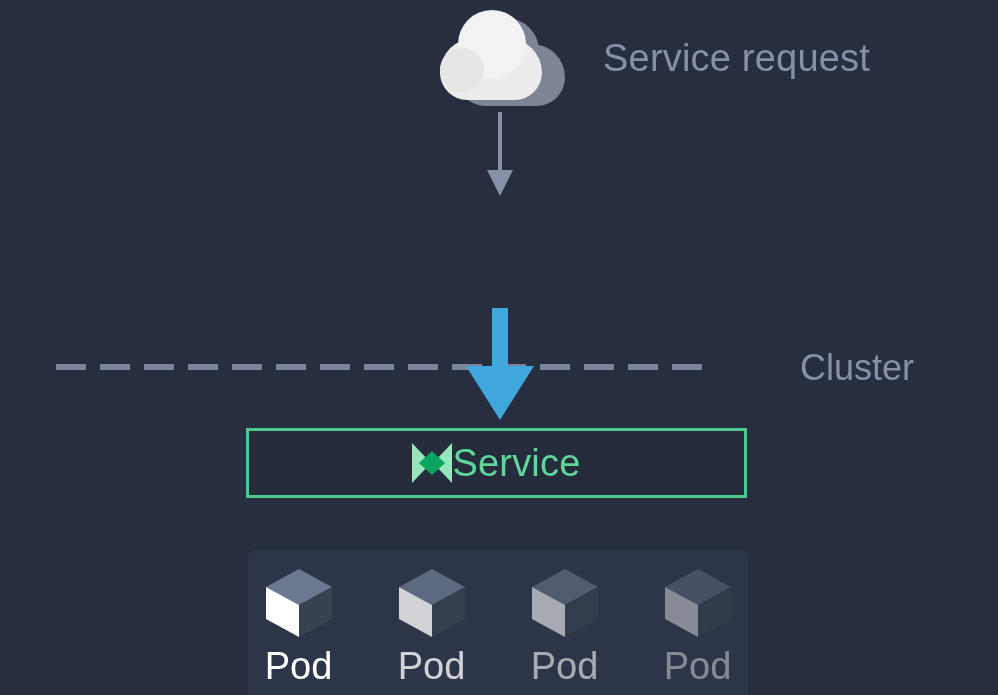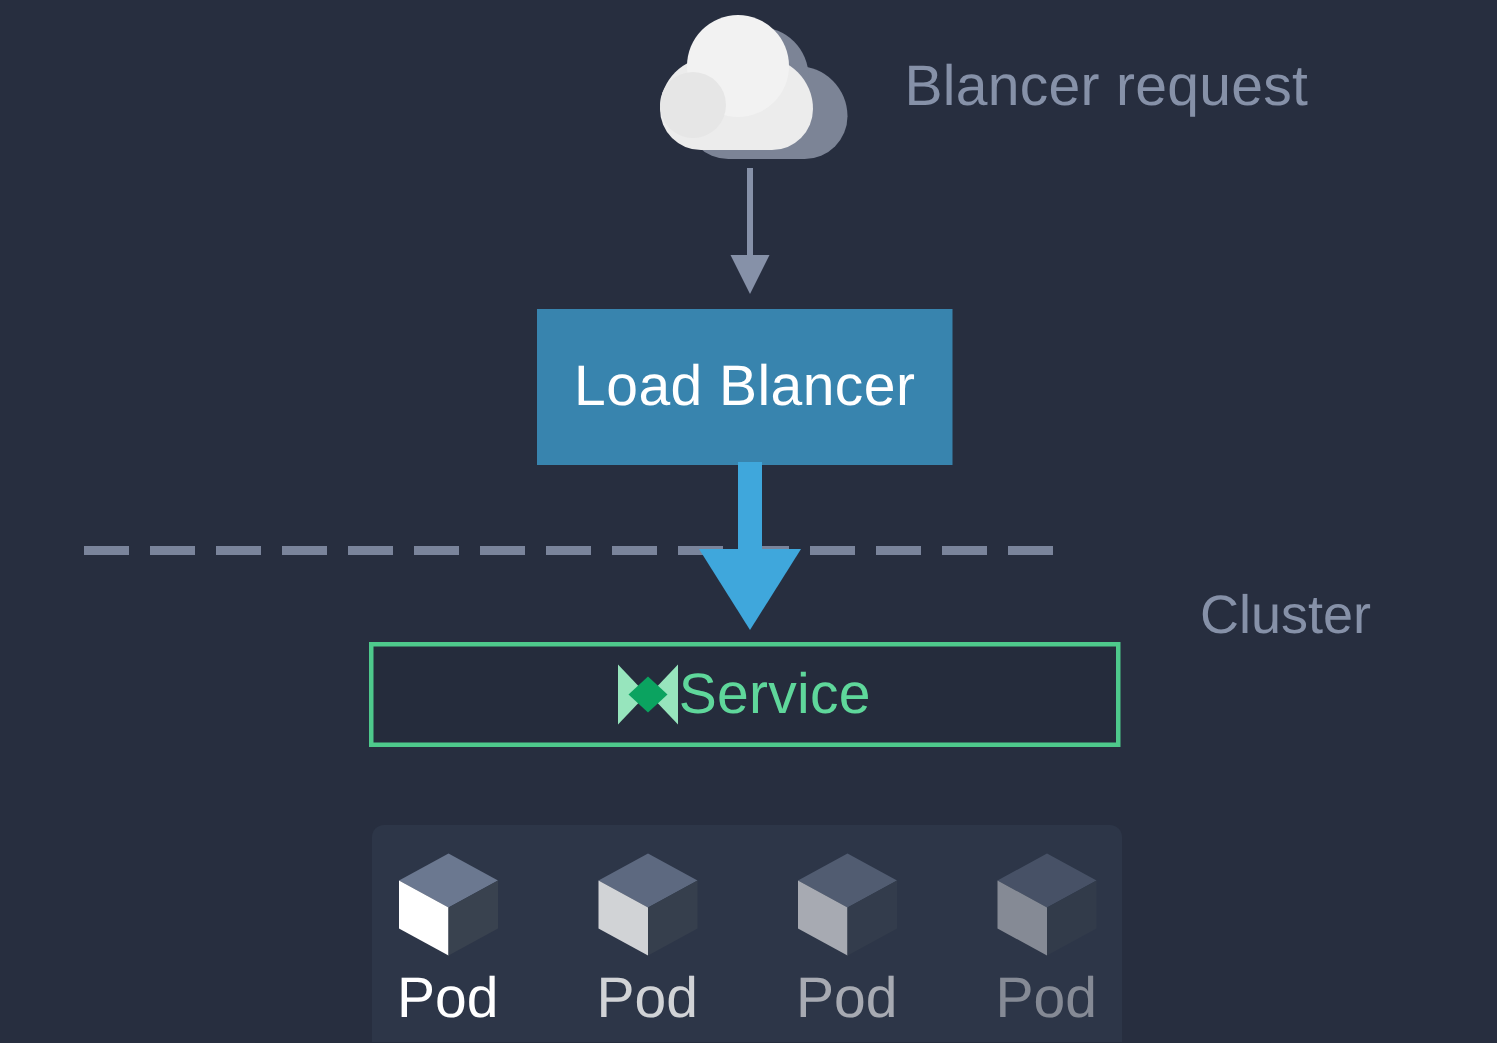--- a/index.html
+++ b/index.html
@@ -85,21 +85,20 @@
     letter-spacing: 0.2px;
     white-space: nowrap;
   }
   .label-cluster {
     position: absolute;
     left: 800px;
     top: 347px;
     font-size: 36px;
     color: #8691a8;
     white-space: nowrap;
-    margin-top: 42px;
   }
 
   
   .arrow-gray {
     position: absolute;
     left: 470px;
     top: 112px;
     width: 60px;
     height: 86px;
   }
@@ -216,30 +215,27 @@
 </head>
 <body>
 
 <div id="canvas">
 
   <div class="cloud-wrap">
     <div class="cloud-shadow"></div>
     <div class="cloud-main"></div>
   </div>
 
-  <div class="label-incoming">Blancer request</div>
+  <div class="label-incoming">Service request</div>
 
   <svg class="arrow-gray" viewBox="0 0 60 86">
     <line x1="30" y1="0" x2="30" y2="62" stroke="#8691a8" stroke-width="4"></line>
     <polygon points="30,84 17,58 43,58" fill="#8691a8"></polygon>
   </svg>
 
-  <div class="lb-box">
-    <span class="lb-label">Load Blancer</span>
-  </div>
 
   <div class="cluster-line" id="cluster-line">
       <div class="dash" style="left: 0px; width: 30px; background: rgb(122, 132, 155);"></div>
       <div class="dash" style="left: 44px; width: 30px; background: rgb(122, 132, 155);"></div>
       <div class="dash" style="left: 88px; width: 30px; background: rgb(122, 132, 155);"></div>
       <div class="dash" style="left: 132px; width: 30px; background: rgb(122, 132, 155);"></div>
       <div class="dash" style="left: 176px; width: 30px; background: rgb(122, 132, 155);"></div>
       <div class="dash" style="left: 220px; width: 30px; background: rgb(122, 132, 155);"></div>
       <div class="dash" style="left: 264px; width: 30px; background: rgb(122, 132, 155);"></div>
       <div class="dash" style="left: 308px; width: 30px; background: rgb(122, 132, 155);"></div>

